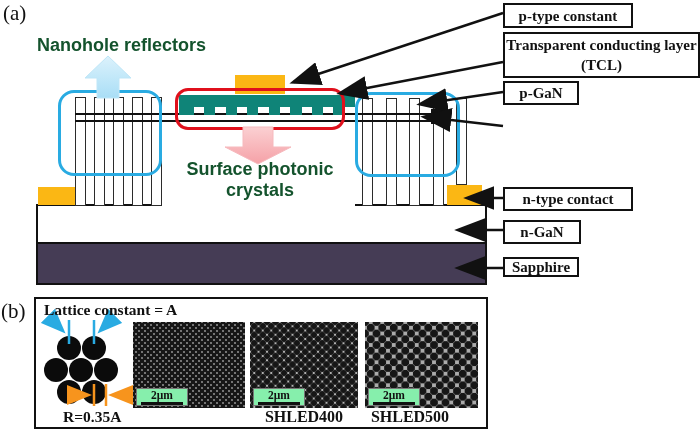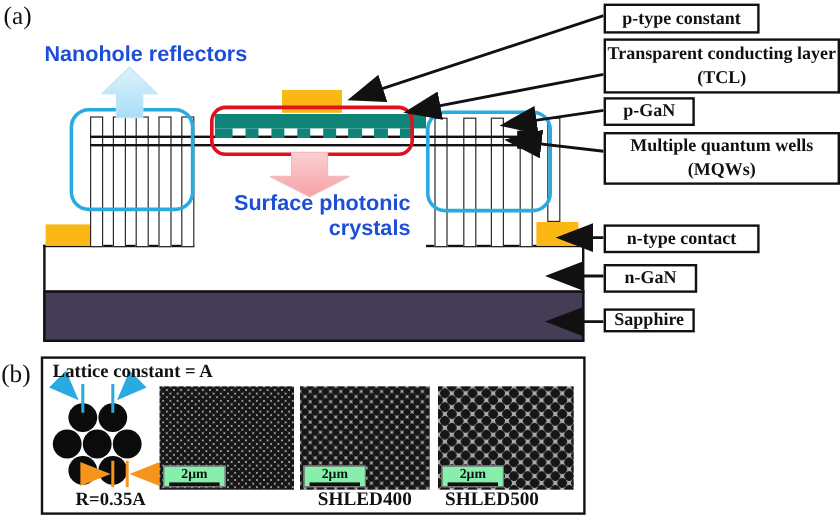--- a/index.html
+++ b/index.html
@@ -1,38 +1,38 @@
 <!DOCTYPE html>
 <html><head>
 <meta charset="utf-8">
 <style>
   html,body{margin:0;padding:0;background:#fff;}
   #stage{position:relative;width:700px;height:432px;background:#fff;overflow:hidden;
          font-family:"Liberation Serif",serif;}
   .abs{position:absolute;}
   .panel-tag{font-size:21px;color:#111;}
-  .sans-label{font-family:"Liberation Sans",sans-serif;font-weight:bold;font-size:18px;color:#1d4ed8;}
+  .sans-label{font-family:"Liberation Sans",sans-serif;font-weight:bold;font-size:18px;color:#14532d;}
   .callout{position:absolute;background:#fff;border:2px solid #111;color:#111;
            font-weight:bold;font-size:15px;line-height:20px;text-align:center;
            display:flex;align-items:center;justify-content:center;box-sizing:border-box;z-index:30;}
   .pillar{position:absolute;width:11px;background:#fff;border:1.6px solid #2b2b2b;
           box-sizing:border-box;z-index:6;}
   .mqw-line{position:absolute;left:75px;width:372px;height:2.4px;background:#111;z-index:8;}
   .ledge{position:absolute;height:2.4px;background:#111;z-index:2;}
   .vedge{position:absolute;width:2.4px;background:#111;z-index:2;}
   .yellow{position:absolute;background:#FBB714;z-index:10;}
   .bluebox{position:absolute;border:3px solid #29ABE2;border-radius:16px;z-index:14;box-sizing:border-box;}
   .redbox{position:absolute;border:3px solid #E0101C;border-radius:13px;z-index:16;box-sizing:border-box;}
   #tcl-comb{position:absolute;left:179px;top:95px;width:176px;height:20px;z-index:9;}
   #tcl-comb .band{height:12px;background:#0F8478;}
   #tcl-comb .teeth{height:8px;background-image:repeating-linear-gradient(90deg,#0F8478 0 11px,transparent 11px 21.5px);background-position:4px 0;}
   #mqw-square{position:absolute;left:431px;top:109px;width:15px;height:15px;background:#111;z-index:12;}
   #sapphire{position:absolute;left:36px;top:242px;width:451px;height:43px;background:#453C55;
             border:2.4px solid #111;box-sizing:border-box;z-index:3;}
-  #surface-label{white-space:pre-line;text-align:right;z-index:20;}
+  #surface-label{white-space:pre-line;text-align:center;z-index:20;}
   #panelb-box{position:absolute;left:34px;top:297px;width:454px;height:132px;
               border:2.5px solid #111;box-sizing:border-box;z-index:2;}
   .b-serif{font-weight:bold;color:#111;}
   .sem{position:absolute;top:322px;height:86px;z-index:5;}
   #sem1{left:133px;width:112px;background-color:#bdbdbd;
         background-image:radial-gradient(circle,#161616 2.1px,transparent 2.7px),
                          radial-gradient(circle,#161616 2.1px,transparent 2.7px);
         background-size:6px 6px;background-position:0 0,3px 3px;}
   #sem2{left:250px;width:108px;background-color:#b3b3b3;
         background-image:radial-gradient(circle,#161616 2.9px,transparent 3.5px),
@@ -92,21 +92,20 @@
   <div class="yellow" style="left:38px;top:187px;width:37px;height:18px;"></div>
   <div class="yellow" style="left:447px;top:185px;width:35px;height:20px;"></div>
 
   <div class="bluebox" style="left:58px;top:90px;width:104px;height:86px;"></div>
   <div class="bluebox" style="left:355px;top:92px;width:105px;height:85px;"></div>
   <div class="redbox" style="left:175px;top:88px;width:170px;height:42px;"></div>
 
   <div class="callout" style="left:503px;top:3px;width:130px;height:25px;">p-type constant</div>
   <div class="callout" style="left:503px;top:32px;width:197px;height:46px;">Transparent conducting layer (TCL)</div>
   <div class="callout" style="left:503px;top:81px;width:76px;height:24px;">p-GaN</div>
-  <div class="callout" style="left:503px;top:110px;width:197px;height:44px;">Multiple quantum wells (MQWs)</div>
   <div class="callout" style="left:503px;top:187px;width:130px;height:24px;">n-type contact</div>
   <div class="callout" style="left:503px;top:220px;width:78px;height:24px;">n-GaN</div>
   <div class="callout" style="left:503px;top:257px;width:76px;height:20px;">Sapphire</div>
 
   <svg width="700" height="432" viewBox="0 0 700 432">
     <defs>
       <marker id="ahk" markerWidth="13" markerHeight="10" refX="11" refY="5" orient="auto">
         <path d="M0,0 L13,5 L0,10 z" fill="#111"></path>
       </marker>
       <linearGradient id="gblue" x1="0" y1="0" x2="0" y2="1">

